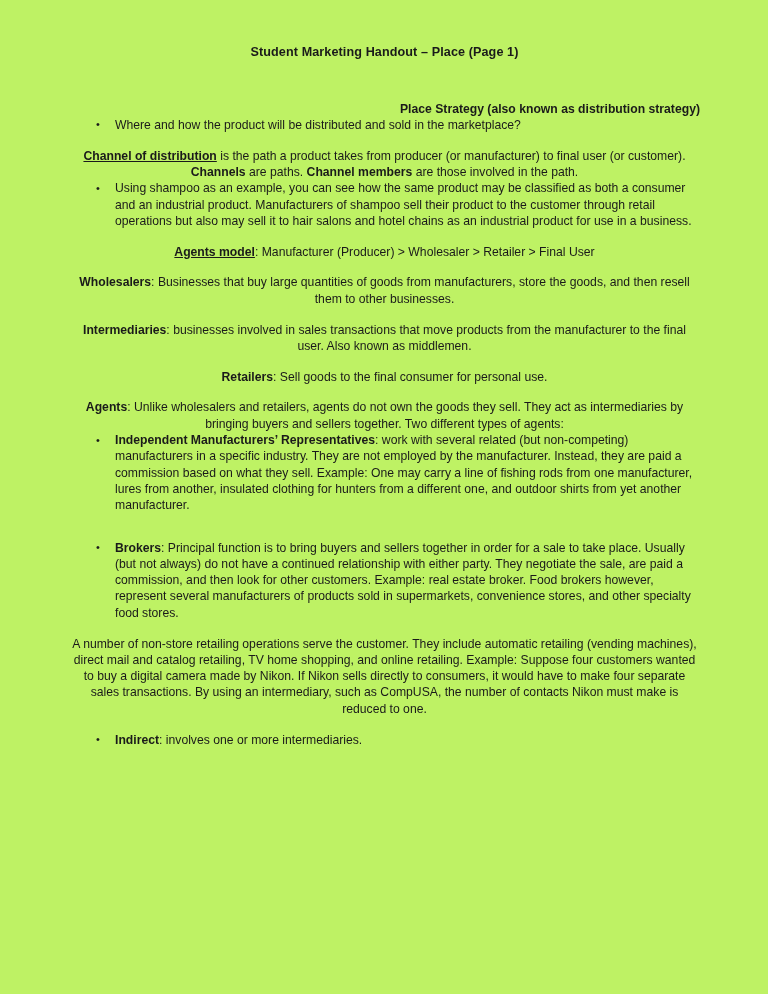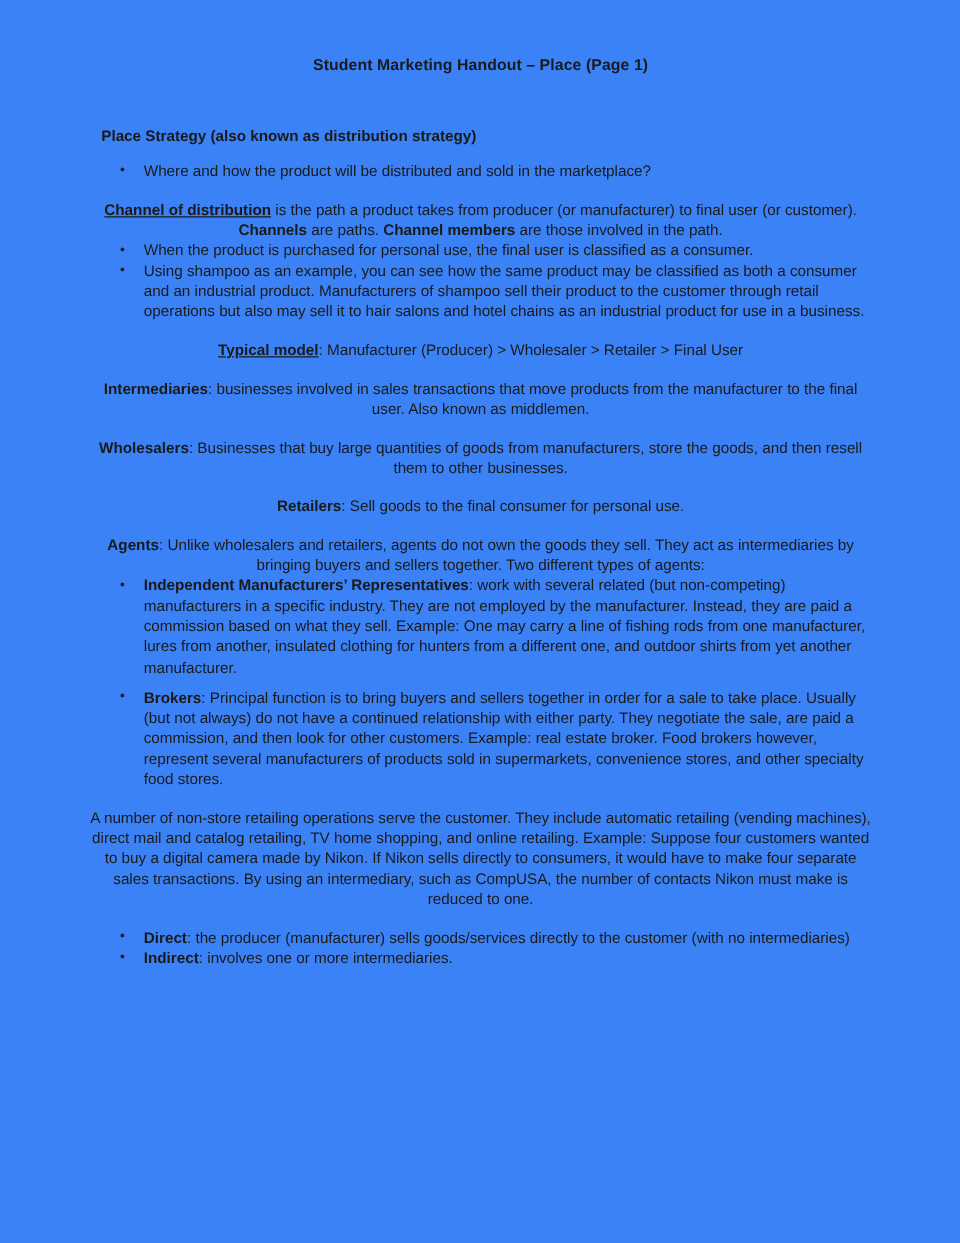--- a/index.html
+++ b/index.html
@@ -11,21 +11,21 @@
     width: 768px;
     height: 994px;
     font-family: "Liberation Sans", sans-serif;
     color: #1a1a1a;
     -webkit-font-smoothing: antialiased;
   }
   .page {
     position: relative;
     width: 768px;
     height: 994px;
-    background: #3b82f6;
+    background: #bef264;
     box-sizing: border-box;
     padding: 44px 68px 0 69px;
   }
   .doc-title {
     text-align: center;
     font-size: 12.6px;
     font-weight: bold;
     line-height: 1.32;
     margin: 0 0 40px 0;
     letter-spacing: 0.1px;
@@ -36,21 +36,22 @@
   .para {
     font-size: 12.2px;
     line-height: 16.3px;
     margin: 0;
     text-align: center;
   }
   .head-line {
     font-size: 12.2px;
     line-height: 16.3px;
     font-weight: bold;
-    margin: 12px;
+    margin: 0;
+    text-align: right;
   }
   ul.bullets {
     list-style: none;
     margin: 0;
     padding: 0;
   }
   ul.bullets > li {
     position: relative;
     padding-left: 46px;
     font-size: 12.2px;
@@ -60,21 +61,21 @@
   ul.bullets > li::before {
     content: "\2022";
     position: absolute;
     left: 27px;
     top: -0.5px;
     font-size: 11px;
     line-height: 16.3px;
     color: #1a1a1a;
   }
   ul.bullets.spaced > li {
-    margin-bottom: 8px;
+    margin-bottom: 26px;
   }
   ul.bullets.spaced > li:last-child {
     margin-bottom: 0;
   }
   .b { font-weight: bold; }
   .bu { font-weight: bold; text-decoration: underline; }
 </style>
 </head>
 <body>
 
@@ -90,43 +91,40 @@
       </li>
     </ul>
   </div>
 
   <div class="block">
     <p class="para">
       <span class="bu">Channel of distribution</span><span> is the path a product takes from producer (or manufacturer) to final user (or customer). </span><span class="b">Channels</span><span> are paths. </span><span class="b">Channel members</span><span> are those involved in the path.</span>
     </p>
     <ul class="bullets">
       <li>
-        <span>When the product is purchased for personal use, the final user is classified as a consumer.</span>
-      </li>
-      <li>
         <span>Using shampoo as an example, you can see how the same product may be classified as both a consumer and an industrial product. Manufacturers of shampoo sell their product to the customer through retail operations but also may sell it to hair salons and hotel chains as an industrial product for use in a business.</span>
       </li>
     </ul>
   </div>
 
   <div class="block">
     <p class="para">
-      <span class="bu">Typical model</span><span>: Manufacturer (Producer) &gt; Wholesaler &gt; Retailer &gt; Final User</span>
+      <span class="bu">Agents model</span><span>: Manufacturer (Producer) &gt; Wholesaler &gt; Retailer &gt; Final User</span>
+    </p>
+  </div>
+
+  <div class="block">
+    <p class="para">
+      <span class="b">Wholesalers</span><span>: Businesses that buy large quantities of goods from manufacturers, store the goods, and then resell them to other businesses.</span>
     </p>
   </div>
 
   <div class="block">
     <p class="para">
       <span class="b">Intermediaries</span><span>: businesses involved in sales transactions that move products from the manufacturer to the final user. Also known as middlemen.</span>
-    </p>
-  </div>
-
-  <div class="block">
-    <p class="para">
-      <span class="b">Wholesalers</span><span>: Businesses that buy large quantities of goods from manufacturers, store the goods, and then resell them to other businesses.</span>
     </p>
   </div>
 
   <div class="block">
     <p class="para">
       <span class="b">Retailers</span><span>: Sell goods to the final consumer for personal use.</span>
     </p>
   </div>
 
   <div class="block">
@@ -143,21 +141,18 @@
     </ul>
   </div>
 
   <div class="block">
     <p class="para">A number of non-store retailing operations serve the customer. They include automatic retailing (vending machines), direct mail and catalog retailing, TV home shopping, and online retailing. Example: Suppose four customers wanted to buy a digital camera made by Nikon. If Nikon sells directly to consumers, it would have to make four separate sales transactions. By using an intermediary, such as CompUSA, the number of contacts Nikon must make is reduced to one.</p>
   </div>
 
   <div class="block">
     <ul class="bullets">
       <li>
-        <span class="b">Direct</span><span>: the producer (manufacturer) sells goods/services directly to the customer (with no intermediaries)</span>
-      </li>
-      <li>
         <span class="b">Indirect</span><span>: involves one or more intermediaries.</span>
       </li>
     </ul>
   </div>
 
 </div>
 
 </body></html>

